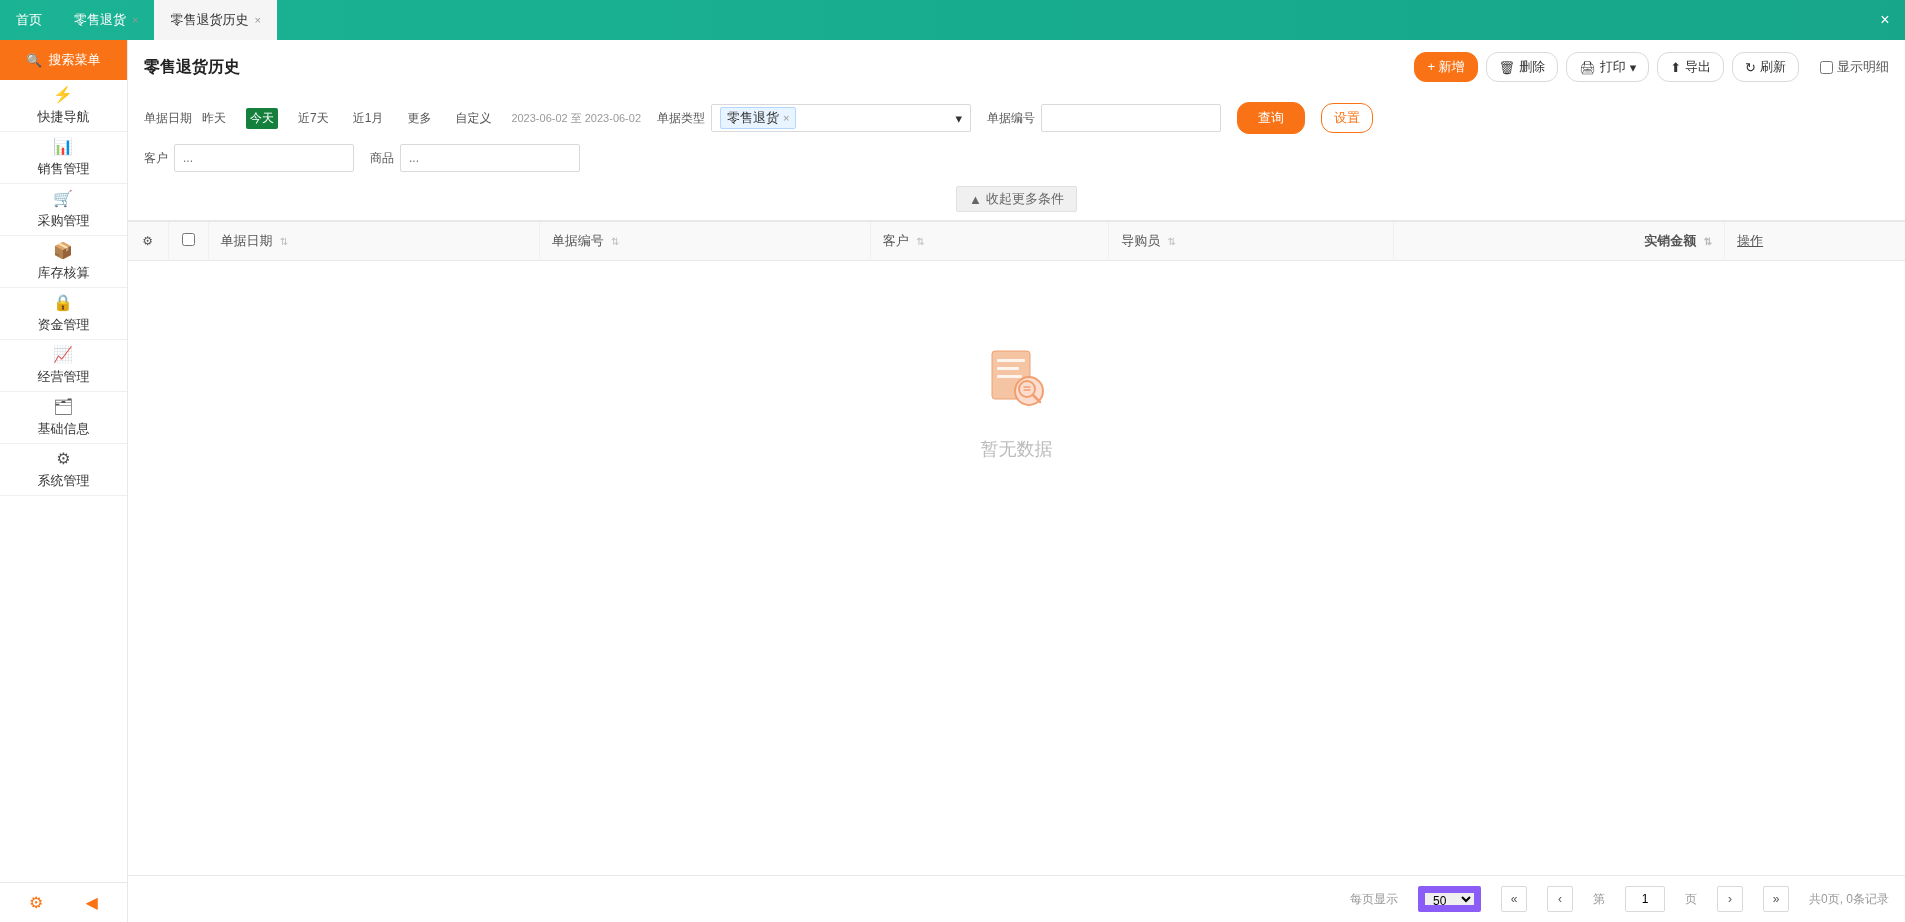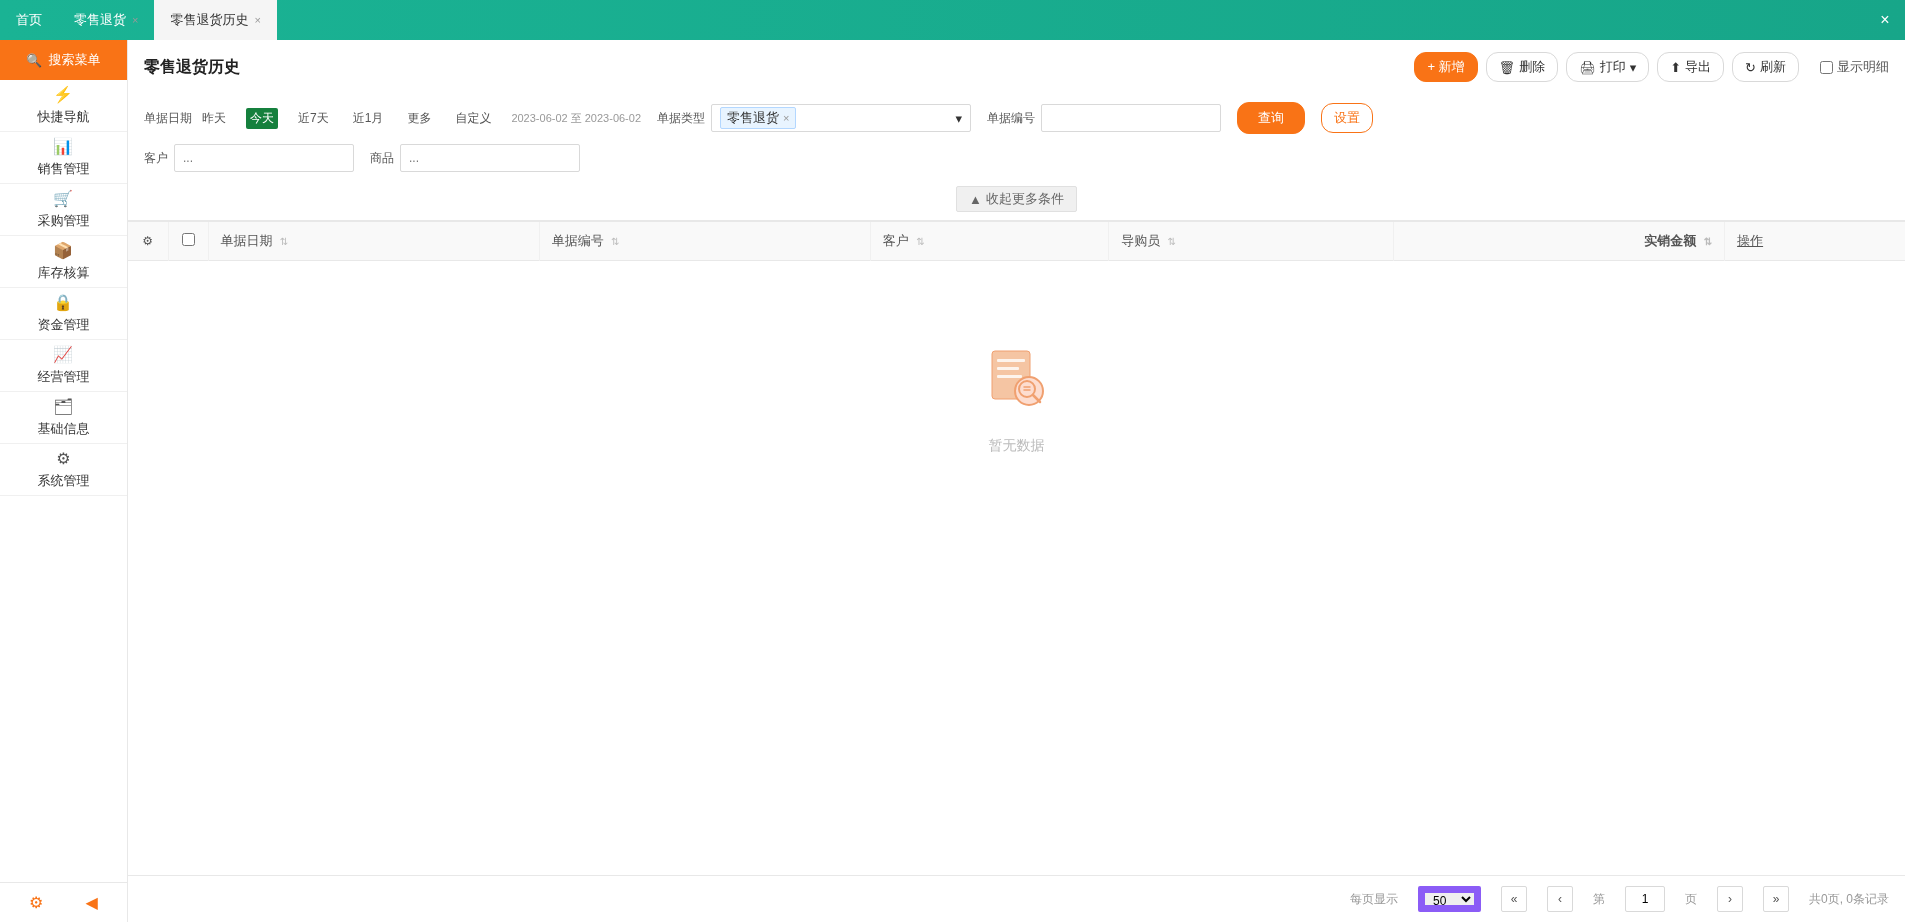--- a/index.html
+++ b/index.html
@@ -309,21 +309,21 @@
       align-items: center;
       justify-content: center;
       padding: 80px 0;
       color: #bbb;
       gap: 16px;
     }
     .empty-icon {
       width: 80px;
       height: 80px;
     }
-    .empty-text { font-size: 14px; color: #bbb; }
+    .empty-text { font-size: 18px; color: #bbb; }
 
     
     .pagination-bar {
       background: #fff;
       border-top: 1px solid #e8e8e8;
       padding: 10px 16px;
       display: flex;
       align-items: center;
       justify-content: flex-end;
       gap: 20px;

